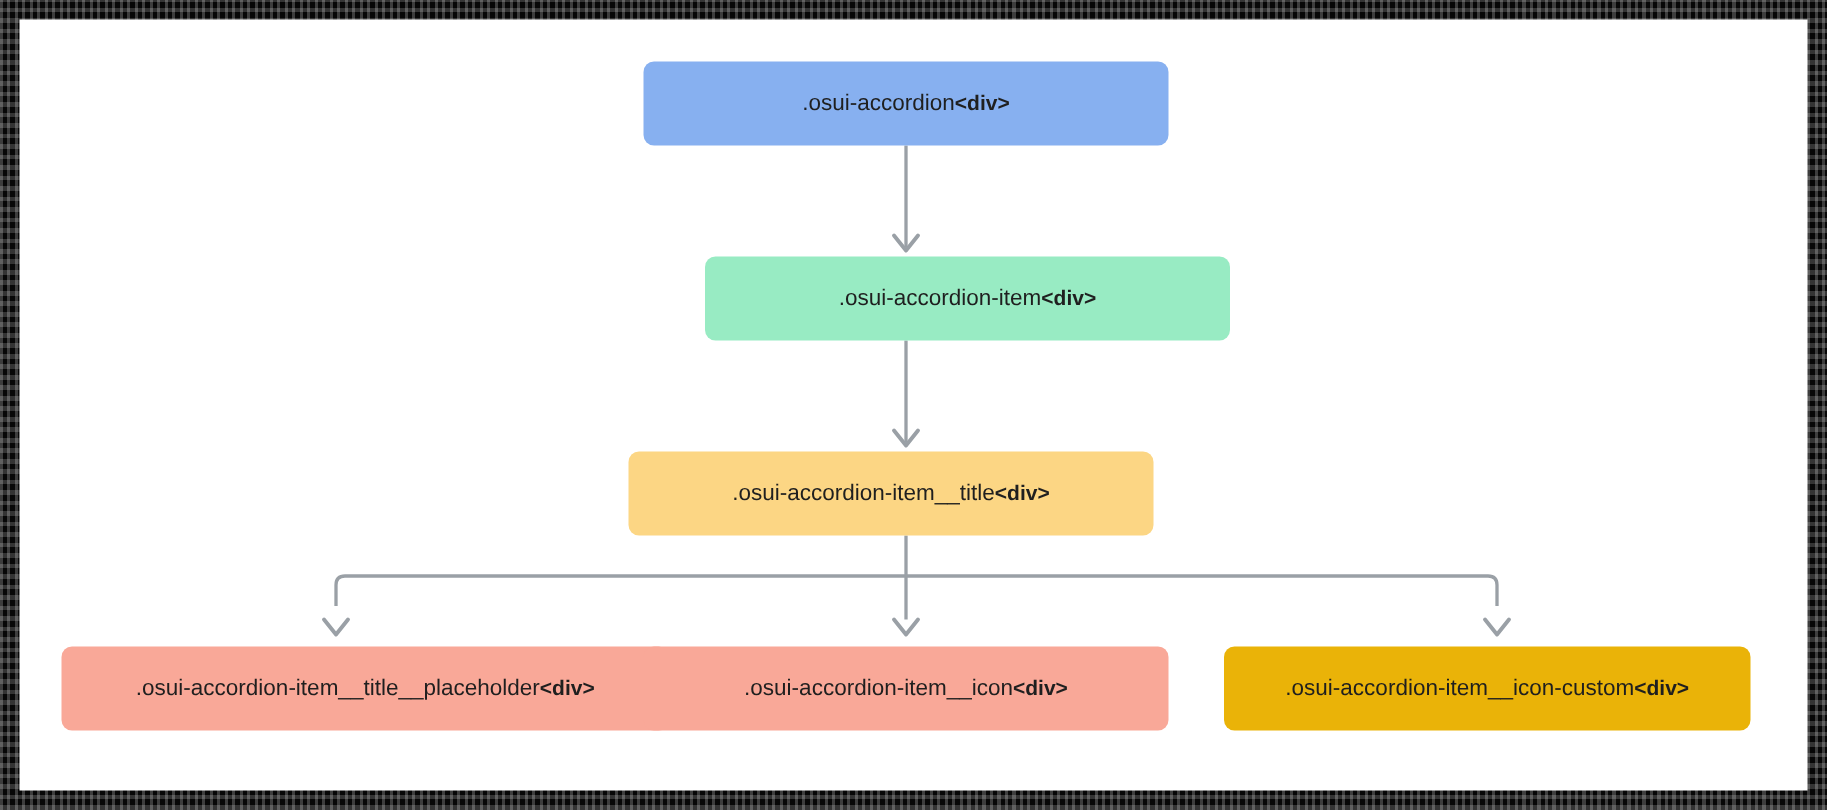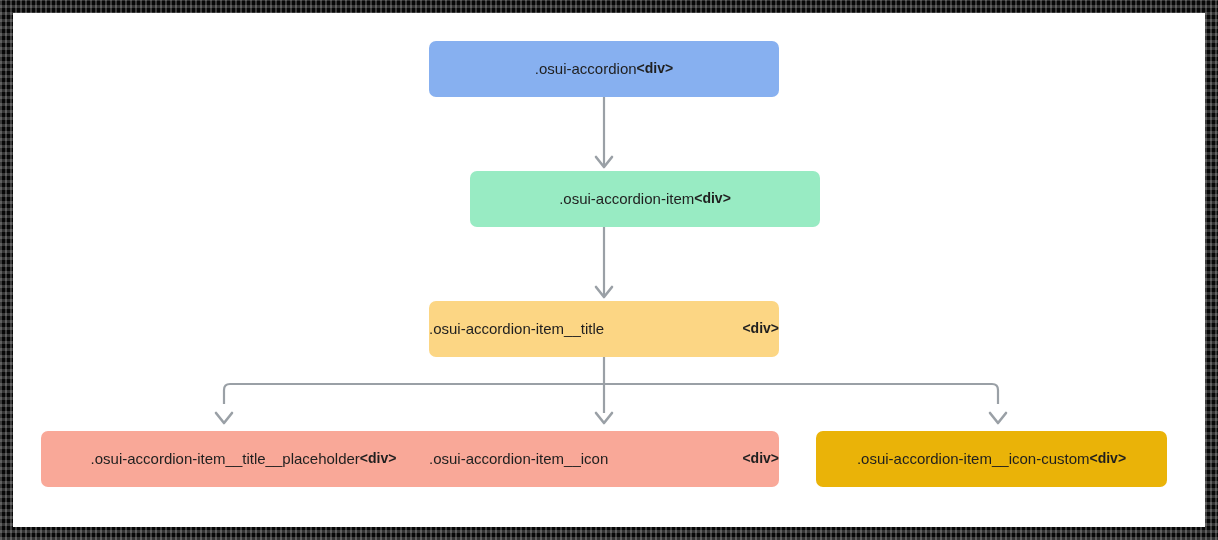--- a/index.html
+++ b/index.html
@@ -101,31 +101,31 @@
     <div class="node" style="left: 416px; top: 28px; width: 350px; height: 56px; background: rgb(135, 176, 240); color: rgb(31, 31, 31);">
       <span class="cls">.osui-accordion</span>
       <span class="tag">&lt;div&gt;</span>
     </div>
 
     <div class="node" style="left: 416px; top: 158px; width: 350px; height: 56px; background: rgb(152, 235, 195); color: rgb(31, 31, 31); margin-left: 41px;">
       <span class="cls">.osui-accordion-item</span>
       <span class="tag">&lt;div&gt;</span>
     </div>
 
-    <div class="node" style="left: 416px; top: 288px; width: 350px; height: 56px; background: rgb(252, 214, 132); color: rgb(31, 31, 31); justify-content: space-between;">
+    <div class="node" style="left: 406px; top: 288px; width: 350px; height: 56px; background: rgb(252, 214, 132); color: rgb(31, 31, 31);">
       <span class="cls">.osui-accordion-item__title</span>
       <span class="tag">&lt;div&gt;</span>
     </div>
 
     <div class="node" style="left: 28px; top: 418px; width: 405px; height: 56px; background: rgb(249, 168, 152); color: rgb(31, 31, 31);">
       <span class="cls">.osui-accordion-item__title__placeholder</span>
       <span class="tag">&lt;div&gt;</span>
     </div>
 
-    <div class="node" style="left: 416px; top: 418px; width: 350px; height: 56px; background: rgb(249, 168, 152); color: rgb(31, 31, 31); justify-content: space-between;">
+    <div class="node" style="left: 416px; top: 418px; width: 350px; height: 56px; background: rgb(249, 168, 152); color: rgb(31, 31, 31);">
       <span class="cls">.osui-accordion-item__icon</span>
       <span class="tag">&lt;div&gt;</span>
     </div>
 
     <div class="node" style="left: 803px; top: 418px; width: 351px; height: 56px; background: #eab308; color: rgb(31, 31, 31);">
       <span class="cls">.osui-accordion-item__icon-custom</span>
       <span class="tag">&lt;div&gt;</span>
     </div>
 
   </div>

